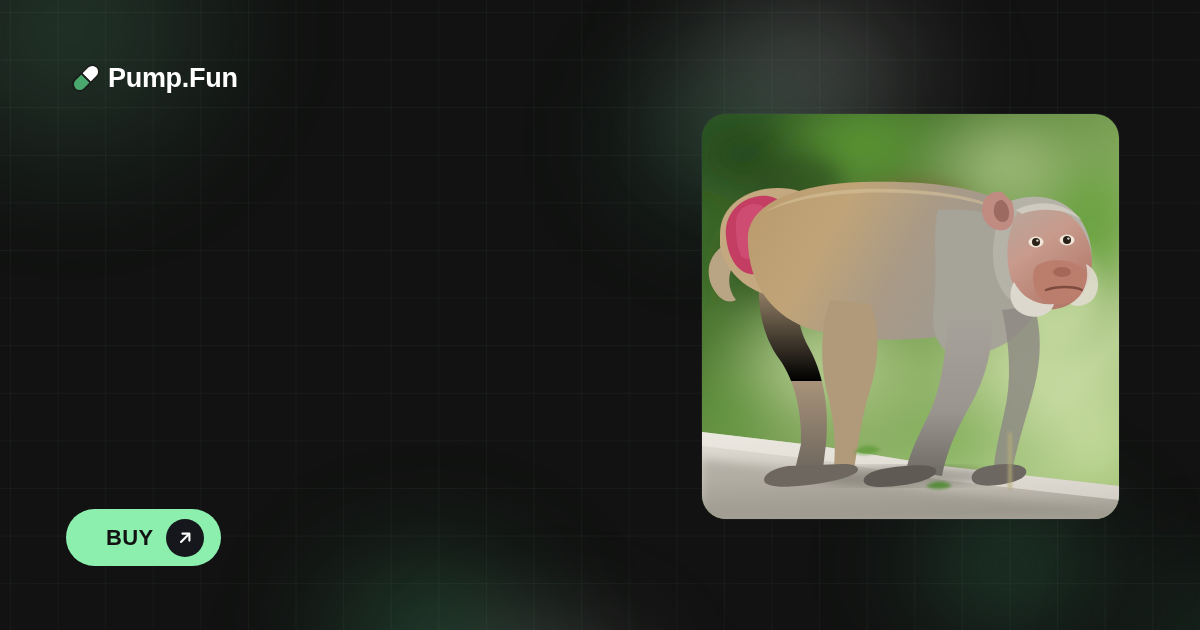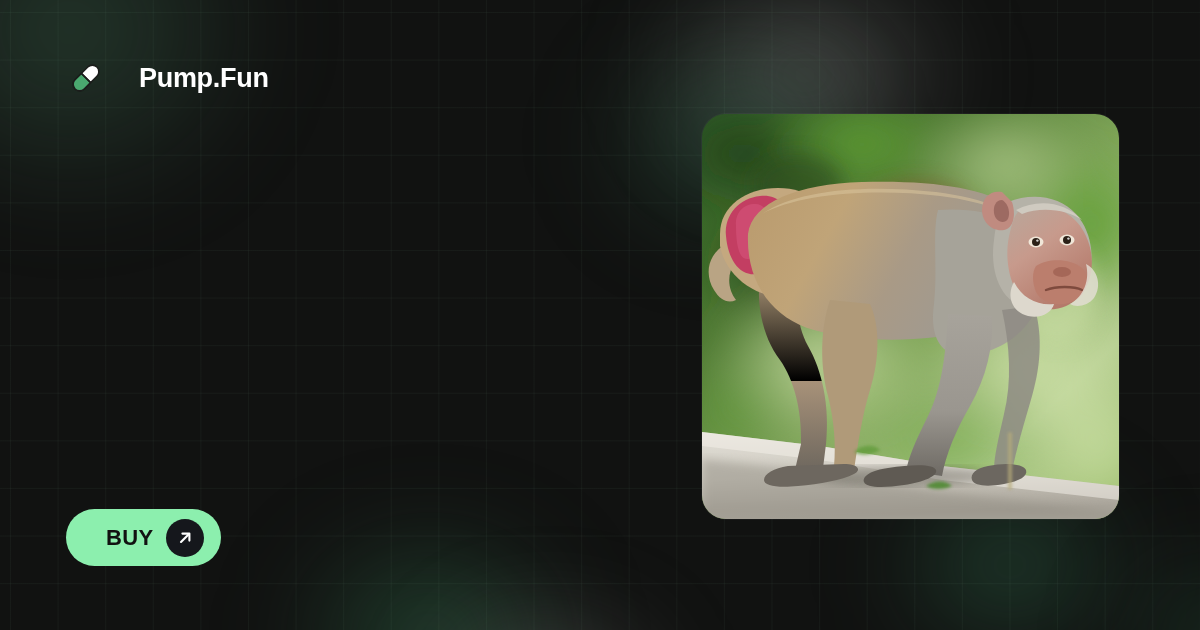--- a/index.html
+++ b/index.html
@@ -77,21 +77,21 @@
 
   
   .content { position: absolute; inset: 0; z-index: 5; }
 
   
   .brand {
     position: absolute;
     left: 66px; top: 58px;
     display: flex;
     align-items: center;
-    gap: 33px;
+    gap: 2px;
   }
   .pill-icon {
     width: 40px; height: 40px;
     position: relative;
     flex: 0 0 auto;
   }
   .pill-icon svg { display:block; width:40px; height:40px; }
   .brand-name {
     color: #ffffff;
     font-size: 27px;

